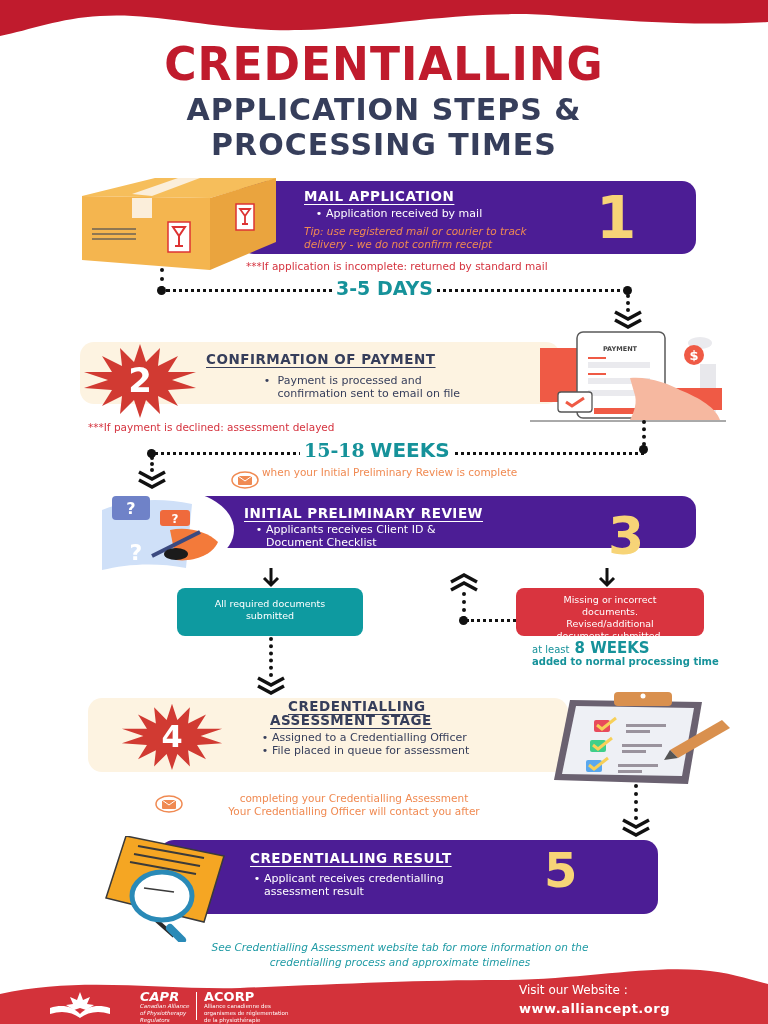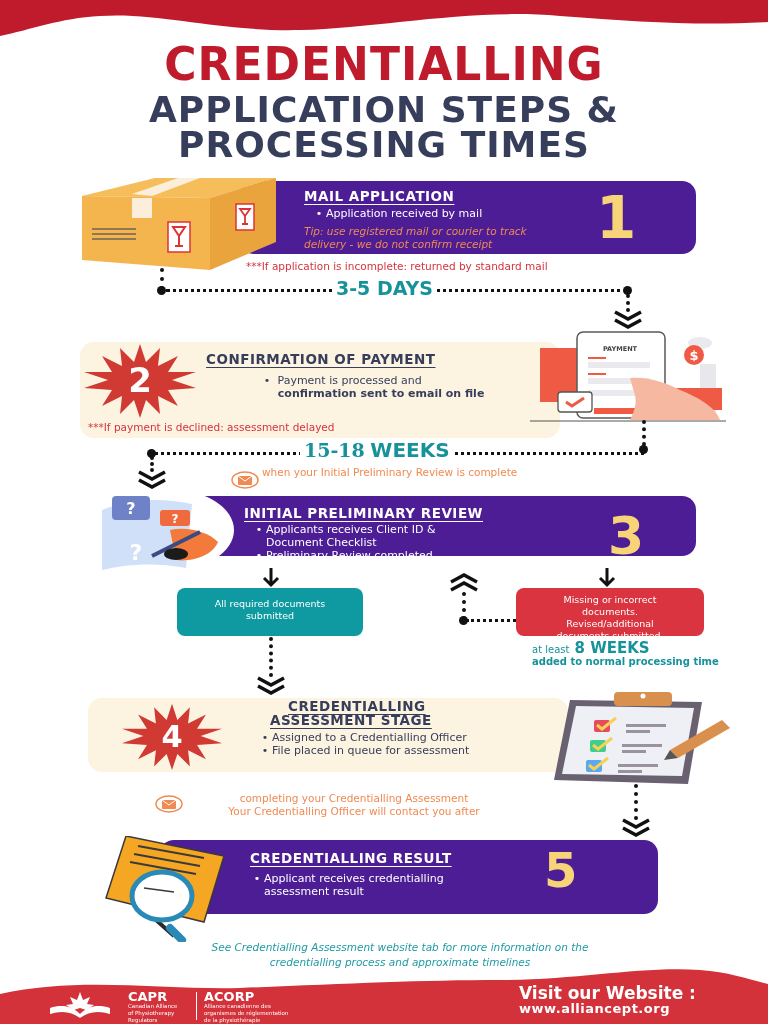--- a/index.html
+++ b/index.html
@@ -11,21 +11,21 @@
   .top-wave { left: 0; top: 0; width: 768px; height: 40px; }
   .bottom-wave { left: 0; top: 964px; width: 768px; height: 60px; }
 
   .title-main {
     left: 0; top: 38px; width: 768px; text-align: center;
     font-family: "DejaVu Sans", sans-serif; font-weight: 900; font-size: 44px;
     color: #c01b2d; letter-spacing: 1px; transform: scaleY(1.05);
   }
   .title-sub {
     left: 0; top: 92px; width: 768px; text-align: center;
-    font-family: "DejaVu Sans", sans-serif; font-weight: bold; font-size: 36px;
+    font-family: "DejaVu Sans", sans-serif; font-weight: bold; font-size: 30px;
     line-height: 35px; color: #363e5b; letter-spacing: 1px;
   }
 
   .dark-box { background: #4c1d95; border-radius: 14px; text-decoration: underline; }
   .cream-box { background: #fdf3e1; border-radius: 14px; }
 
   .step-heading {
     font-family: "DejaVu Sans", sans-serif; font-weight: bold; font-size: 13.5px;
     text-decoration: underline; text-underline-offset: 3px; letter-spacing: 0.5px;
     white-space: nowrap;
@@ -114,26 +114,26 @@
 <div class="abs dot" style="left:157px; top:286px;"></div>
 <div class="abs dot-h" style="left:166px; top:289px; width:462px;"></div>
 <div class="abs dot" style="left:623px; top:286px;"></div>
 <div class="abs dot-v" style="left:626px; top:294px; height:18px;"></div>
 <svg class="abs" style="left:612px; top:310px;" width="32" height="20" viewBox="0 0 32 20">
   <path d="M3,2 L16,9 L29,2" stroke="#111" stroke-width="3.5" fill="none"></path>
   <path d="M3,10 L16,17 L29,10" stroke="#111" stroke-width="3.5" fill="none"></path>
 </svg>
 <div class="abs duration" style="left:332px; top:277px; font-size:19px;">3-5 DAYS</div>
 
-<div class="abs cream-box" style="left:80px; top:342px; width:480px; height:96px;">
+<div class="abs cream-box" style="left:80px; top:342px; width:480px; height:62px;">
   <div class="abs step-heading" style="left:126px; top:9px;">CONFIRMATION OF PAYMENT</div>
   <div class="abs bullet" style="left:180px; top:32px;">
     <span>Payment is processed and</span>
   </div>
-  <div class="abs bullet cont" style="left:180px; top:45px;font-weight:bold;">
+  <div class="abs bullet cont" style="left:180px; top:45px;">
     <span>confirmation sent to email on file</span>
   </div>
 </div>
 <svg class="abs burst" style="left:80px; top:342px;" width="120" height="76" viewBox="0 0 120 76">
   <polygon points="60,2 66,20 80,6 78,24 98,14 88,30 116,30 92,38 116,46 88,48 98,64 78,54 80,72 66,58 60,76 54,58 40,72 42,54 22,64 32,48 4,46 28,38 4,30 32,30 22,14 42,24 40,6 54,20" fill="#d13a32"></polygon>
   <text x="60" y="50" text-anchor="middle" font-size="34" fill="#fff">2</text>
 </svg>
 
 <svg class="abs" style="left:530px; top:328px;" width="196" height="94" viewBox="0 0 196 94">
   <rect x="10" y="20" width="40" height="54" fill="#ef5a45"></rect>
@@ -175,21 +175,21 @@
 
 <svg class="abs" style="left:230px; top:471px;" width="30" height="18" viewBox="0 0 30 18">
   <ellipse cx="15" cy="9" rx="13" ry="8" fill="none" stroke="#f08a52" stroke-width="1.5"></ellipse>
   <rect x="8" y="5" width="14" height="9" rx="1" fill="#f08a52"></rect>
   <path d="M8,5 L15,10 L22,5" stroke="#fff" stroke-width="1" fill="none"></path>
 </svg>
 <div class="abs orange-msg" style="left:262px; top:466px; text-align:left;">
   <div>when your Initial Preliminary Review is complete</div>
 </div>
 
-<div class="abs dark-box" style="left:186px; top:496px; width:510px; height:60px;">
+<div class="abs dark-box" style="left:186px; top:496px; width:510px; height:52px;">
   <div class="abs step-heading" style="left:58px; top:9px;">INITIAL PRELIMINARY REVIEW</div>
   <div class="abs bullet" style="left:66px; top:27px;">Applicants receives Client ID &amp;</div>
   <div class="abs bullet cont" style="left:66px; top:40px;">Document Checklist</div>
   <div class="abs bullet" style="left:66px; top:53px;">Preliminary Review completed</div>
   <div class="abs big-num" style="left:422px; top:14px; font-size:52px;">3</div>
 </div>
 <svg class="abs" style="left:92px; top:490px;" width="150" height="82" viewBox="0 0 150 82">
   <ellipse cx="80" cy="40" rx="62" ry="40" fill="#fff"></ellipse>
   <path d="M10,20 C40,8 70,8 100,14 L94,78 C64,72 34,74 10,80 Z" fill="#cfe0f8"></path>
   <rect x="20" y="6" width="38" height="24" rx="4" fill="#6f82c8"></rect>
@@ -305,27 +305,27 @@
 </div>
 
 <svg class="abs bottom-wave" viewBox="0 0 768 60" preserveAspectRatio="none">
   <path d="M0,30 C80,12 160,26 240,24 C340,20 420,16 500,16 C580,16 640,2 700,6 C730,8 750,16 768,20 V60 H0 Z" fill="#d3323a"></path>
 </svg>
 
 <svg class="abs" style="left:48px; top:992px;" width="64" height="26" viewBox="0 0 64 26">
   <path d="M32,0 L35,8 L42,5 L39,12 L46,13 L38,18 L32,16 L26,18 L18,13 L25,12 L22,5 L29,8 Z" fill="#fff"></path>
   <path d="M2,16 C14,12 24,14 32,22 C40,14 50,12 62,16 L62,22 C50,18 40,20 32,26 C24,20 14,18 2,22 Z" fill="#fff"></path>
 </svg>
-<div class="abs footer-text" style="left:128px; top:990px;">
+<div class="abs footer-text" style="left:140px; top:990px;font-style:italic;">
   <div style="font-weight:900; font-size:13px; line-height:13px;">CAPR</div>
   <div style="font-size:5.5px; line-height:7px;">Canadian Alliance</div>
   <div style="font-size:5.5px; line-height:7px;">of Physiotherapy</div>
   <div style="font-size:5.5px; line-height:7px;">Regulators</div>
 </div>
 <div class="abs" style="left:196px; top:992px; width:1px; height:28px; background:#fff;"></div>
 <div class="abs footer-text" style="left:204px; top:990px;">
   <div style="font-weight:900; font-size:13px; line-height:13px;">ACORP</div>
   <div style="font-size:5.5px; line-height:7px;">Alliance canadienne des</div>
   <div style="font-size:5.5px; line-height:7px;">organismes de réglementation</div>
   <div style="font-size:5.5px; line-height:7px;">de la physiothérapie</div>
 </div>
-<div class="abs footer-text" style="left:519px; top:983px; font-weight:bold; font-size:17px;">Visit our Website :</div>
+<div class="abs footer-text" style="left:519px; top:983px; font-weight:normal; font-size:12px;">Visit our Website :</div>
 <div class="abs footer-text" style="left:519px; top:1001px; font-weight:bold; font-size:13px; letter-spacing:0.5px;">www.alliancept.org</div>
 
 </body></html>

